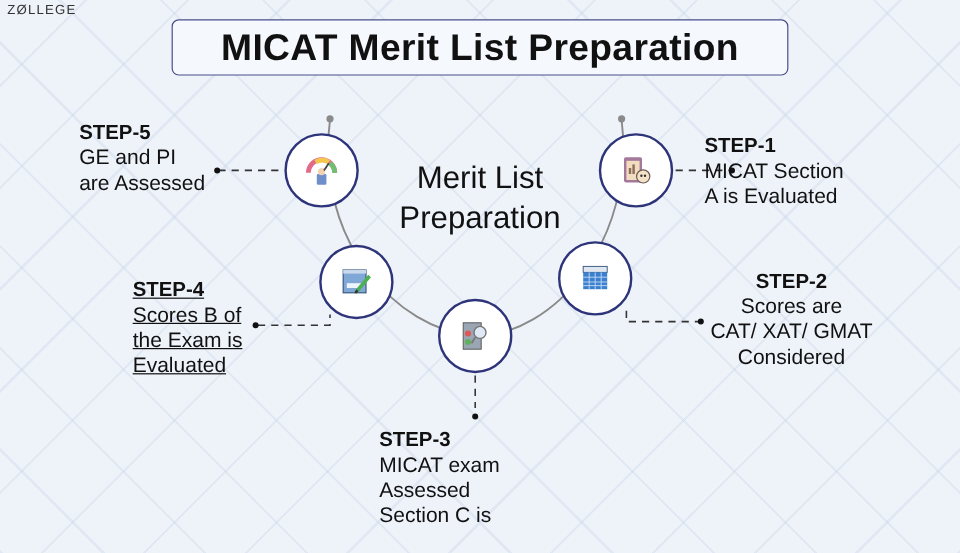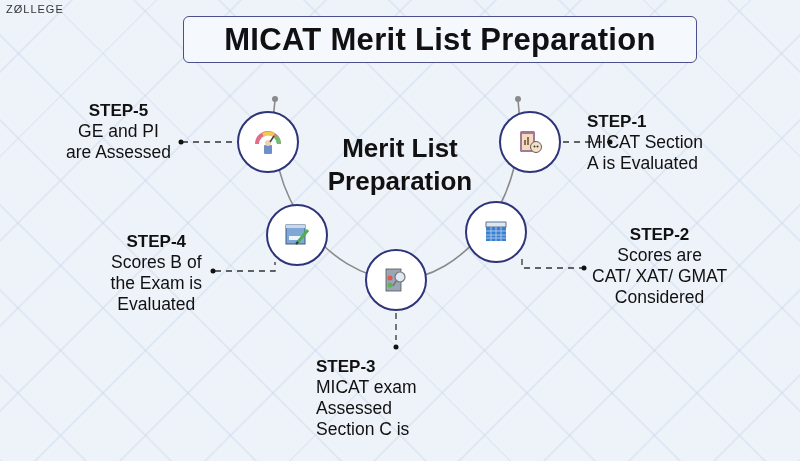--- a/index.html
+++ b/index.html
@@ -5,30 +5,30 @@
   html, body { margin:0; padding:0; }
   body { width:800px; height:461px; overflow:hidden; position:relative;
     font-family: "DejaVu Sans", sans-serif; color:#111;
     background-color:#eef3fa;
     background-image:
       repeating-linear-gradient(45deg, rgba(200,212,230,0.35) 0 2px, transparent 2px 60px),
       repeating-linear-gradient(-45deg, rgba(200,212,230,0.35) 0 2px, transparent 2px 60px);
   }
   .logo { position:absolute; left:6px; top:3px; font-size:11px; letter-spacing:1px; color:#333; font-family:"Liberation Sans", sans-serif; }
   .title-box { position:absolute; left:143px; top:16px; width:512px; height:45px; border:1.5px solid #4b4f8a; border-radius:6px;
-    background:#f5f8fd; display:flex; align-items:center; justify-content:center;margin-left:40px; }
+    background:#f5f8fd; display:flex; align-items:center; justify-content:center; }
   .title-box span { font-family:"Liberation Sans", sans-serif; font-weight:bold; font-size:31px; letter-spacing:0.3px; }
   svg.lines { position:absolute; left:0; top:0; }
   .circle { position:absolute; width:62px; height:62px; border-radius:50%; background:#fff; border:2.5px solid #2e3479;
     box-sizing:border-box; display:flex; align-items:center; justify-content:center; }
   .center-title { position:absolute; left:310px; top:132px; width:180px; text-align:center; font-family:"Liberation Sans", sans-serif;
-    font-weight:bold; font-size:26px; line-height:33px; }
+    font-weight:normal; font-size:26px; line-height:33px; }
   .step { position:absolute; font-family:"Liberation Sans", sans-serif; font-size:17.5px; line-height:21px; }
   .step .hd { font-weight:bold; font-size:17px; display:block; }
-  .right { text-align:center; }
+  .right { text-align:left; }
   .center { text-align:left; }
 </style>
 </head>
 <body>
 
 <div class="logo">ZØLLEGE</div>
 
 <div class="title-box">
   <span>MICAT Merit List Preparation</span>
 </div>
@@ -108,21 +108,21 @@
   <div>GE and PI</div>
   <div>are Assessed</div>
 </div>
 
 <div class="step" style="left:587px;top:111px;">
   <span class="hd">STEP-1</span>
   <div>MICAT Section</div>
   <div>A is Evaluated</div>
 </div>
 
-<div class="step right" style="right:598px;top:231px;">
+<div class="step right" style="right:598px;top:231px;text-decoration:underline;">
   <span class="hd">STEP-4</span>
   <div>Scores B of</div>
   <div>the Exam is</div>
   <div>Evaluated</div>
 </div>
 
 <div class="step" style="left:592px;top:224px;text-align:center;">
   <span class="hd">STEP-2</span>
   <div>Scores are</div>
   <div>CAT/ XAT/ GMAT</div>

